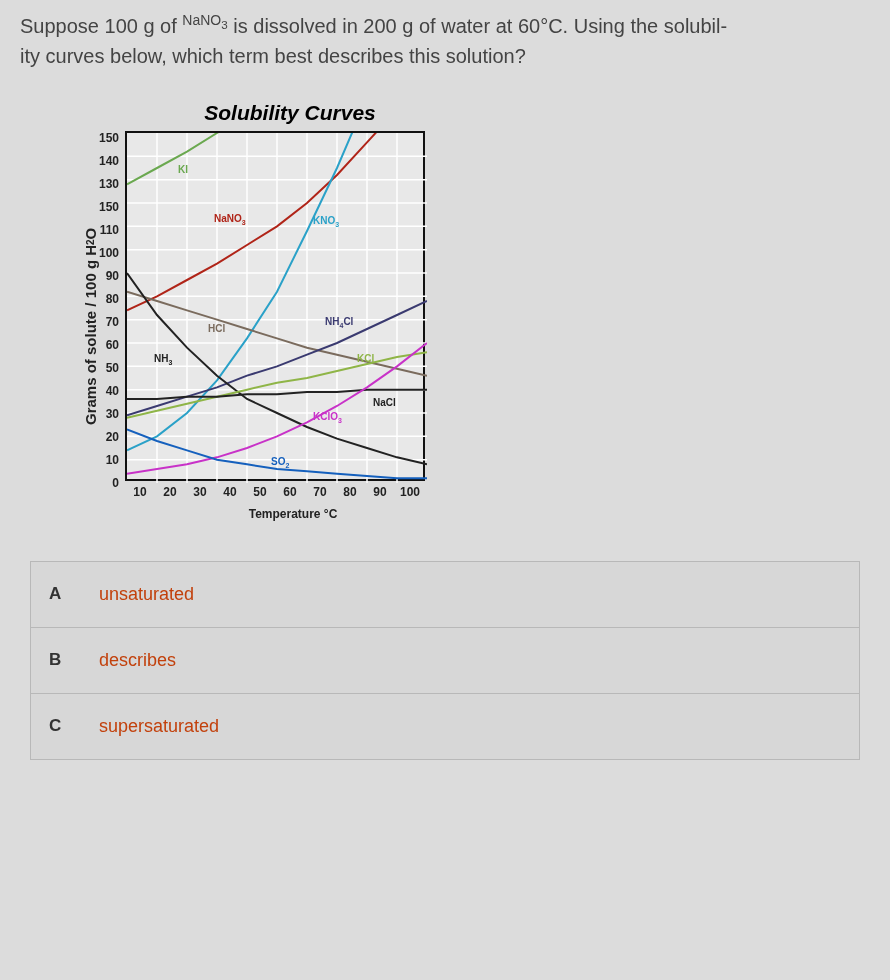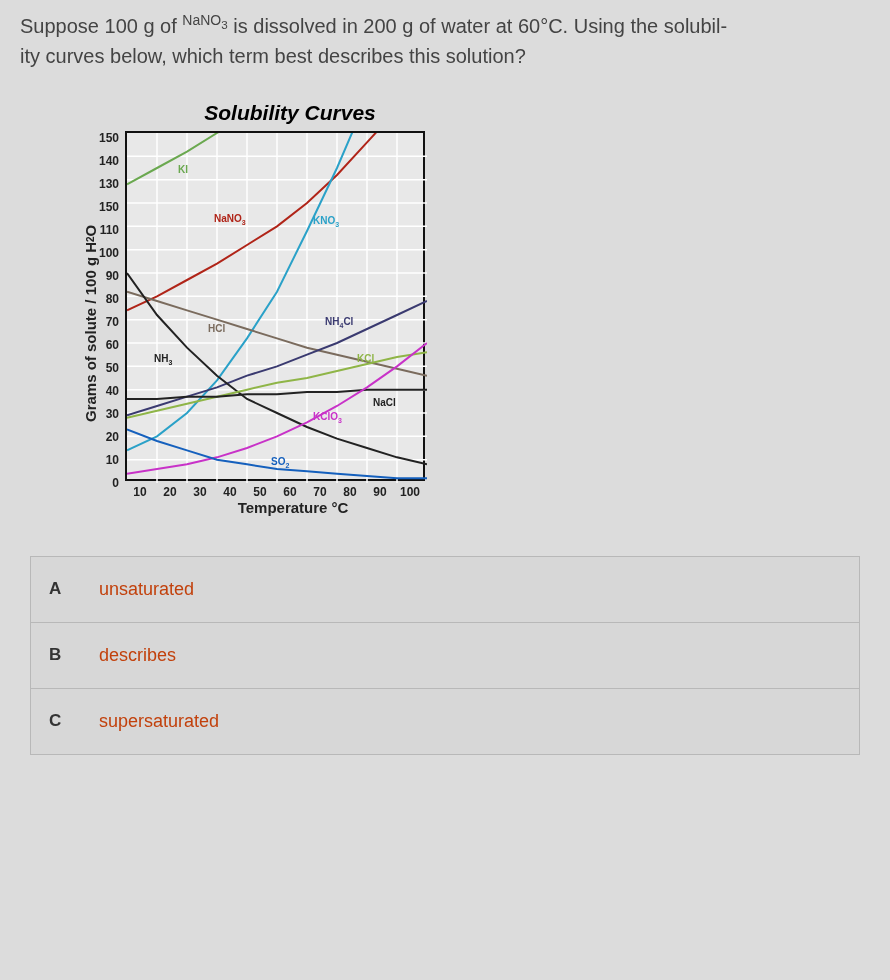--- a/index.html
+++ b/index.html
@@ -71,23 +71,23 @@
     width:300px;
     font-weight:700;
     font-size:12px;
     color:#222;
     margin-top:4px;
   }
   .xaxis span { width:30px; text-align:center; }
   .xlabel {
     text-align:center;
     font-weight:700;
-    font-size:15px;
+    font-size:12px;
     color:#222;
-    margin-top:0;
+    margin-top:8px;
     width:336px;
   }
   .curve-label {
     position:absolute;
     font-weight:700;
     font-size:10px;
     color:#333;
   }
   .sub1 { font-size:7px; vertical-align:sub; }
 

